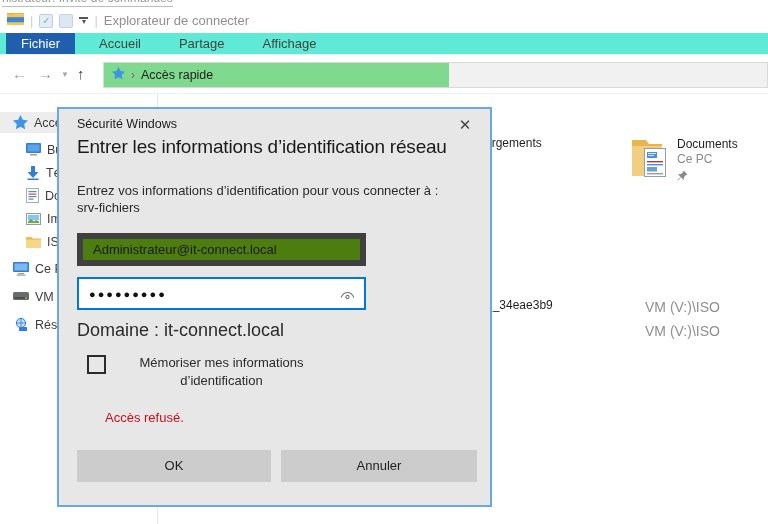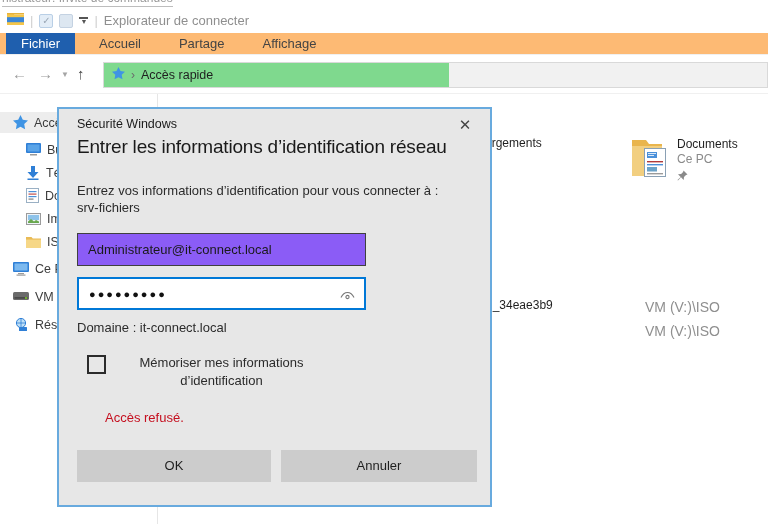--- a/index.html
+++ b/index.html
@@ -16,21 +16,21 @@
   .qat { position:absolute; top:3px; left:7px; display:flex; align-items:center; gap:6px; }
   .qat .sep { color:#cfcfcf; font-size:13px; }
   .qat-check { width:14px; height:14px; border:1px solid #b9cfe6; background:#e3edf7; border-radius:2px;
     color:#9aa7b5; font-size:10px; line-height:12px; text-align:center; }
   .qat-square { width:14px; height:14px; border:1px solid #c4d2e2; background:#dde7f1; border-radius:2px; }
   .qat-caret { display:inline-block; width:9px; border-top:2px solid #555; padding-top:0;
     font-size:7px; color:#555; text-align:center; line-height:6px; }
   .win-title { color:#8f8f8f; font-size:13px; }
 
   
-  .ribbon { position:absolute; top:33px; left:0; width:768px; height:22px; background:#fdba74;
+  .ribbon { position:absolute; top:33px; left:0; width:768px; height:22px; background:#5eead4;
     border-bottom:1px solid #f0f0f0; display:flex; align-items:stretch; }
   .tab { font-size:13px; color:#444; padding:3px 14px; display:flex; align-items:center; }
   .tab.file { background:#1f5fae; color:#fff; margin-left:6px; padding:3px 15px; }
   .tab:not(.file) { margin-left:10px; }
 
   
   .addr-row { position:absolute; top:56px; left:0; width:768px; height:38px; background:#fff;
     border-bottom:1px solid #f0f0f0; }
   .nav-arrow { position:absolute; top:9px; font-size:15px; color:#9b9b9b; }
   .nav-up { color:#4a4a4a; }
@@ -61,26 +61,26 @@
   .dialog { position:absolute; left:57px; top:107px; width:435px; height:400px;
     background:#e7e7e7; border:2px solid #68aade; z-index:20; }
   .dlg-title { position:absolute; left:18px; top:8px; font-size:12.5px; color:#1a1a1a; }
   .dlg-close { position:absolute; right:14px; top:5px; font-size:15px; color:#444; width:22px; height:22px;
     text-align:center; line-height:22px; cursor:default; }
   .dlg-heading { position:absolute; left:18px; top:27px; font-size:19px; font-weight:300; color:#1a1a1a;
     white-space:nowrap; letter-spacing:-0.2px; }
   .dlg-msg { position:absolute; left:18px; top:74px; width:396px; font-size:13px; color:#2b2b2b; line-height:1.3; }
   .fld { position:absolute; left:18px; width:289px; height:33px; font-size:13px; color:#1a1a1a;
     display:flex; align-items:center; padding:0 10px; }
-  .fld-user { top:124px; background:#8b5cf6; border:1px solid #404040; }
+  .fld-user { top:124px; background:#4d7c0f; border:6px solid #404040; }
   .fld-pass { top:168px; background:#ffffff; border:2px solid #0078d7; }
   .pass-dots { font-size:11px; letter-spacing:2px; color:#111; font-weight:bold; }
   .eye-btn { position:absolute; right:8px; top:8px; width:18px; height:16px; display:flex;
     align-items:center; justify-content:center; }
-  .dlg-domain { position:absolute; left:18px; top:211px; font-size:13px; color:#2b2b2b; }
+  .dlg-domain { position:absolute; left:18px; top:211px; font-size:18px; color:#2b2b2b; }
   .chk-box { position:absolute; left:28px; top:246px; width:19px; height:19px; border:2px solid #2b2b2b;
     background:transparent; }
   .chk-label { position:absolute; left:55px; top:245px; width:215px; font-size:13px; color:#2b2b2b; line-height:1.4;text-align:center; }
   .dlg-error { position:absolute; left:18px; top:301px; font-size:13px; color:#c50f1f;margin-left:28px; }
   .dlg-btn { position:absolute; top:341px; height:32px; background:#cccccc; border:none;
     font-family:"Liberation Sans", sans-serif; font-size:13px; color:#1f1f1f; text-align:center; line-height:32px; }
   .btn-ok { left:18px; width:194px; }
   .btn-cancel { left:222px; width:196px; }
 </style>
 </head>

